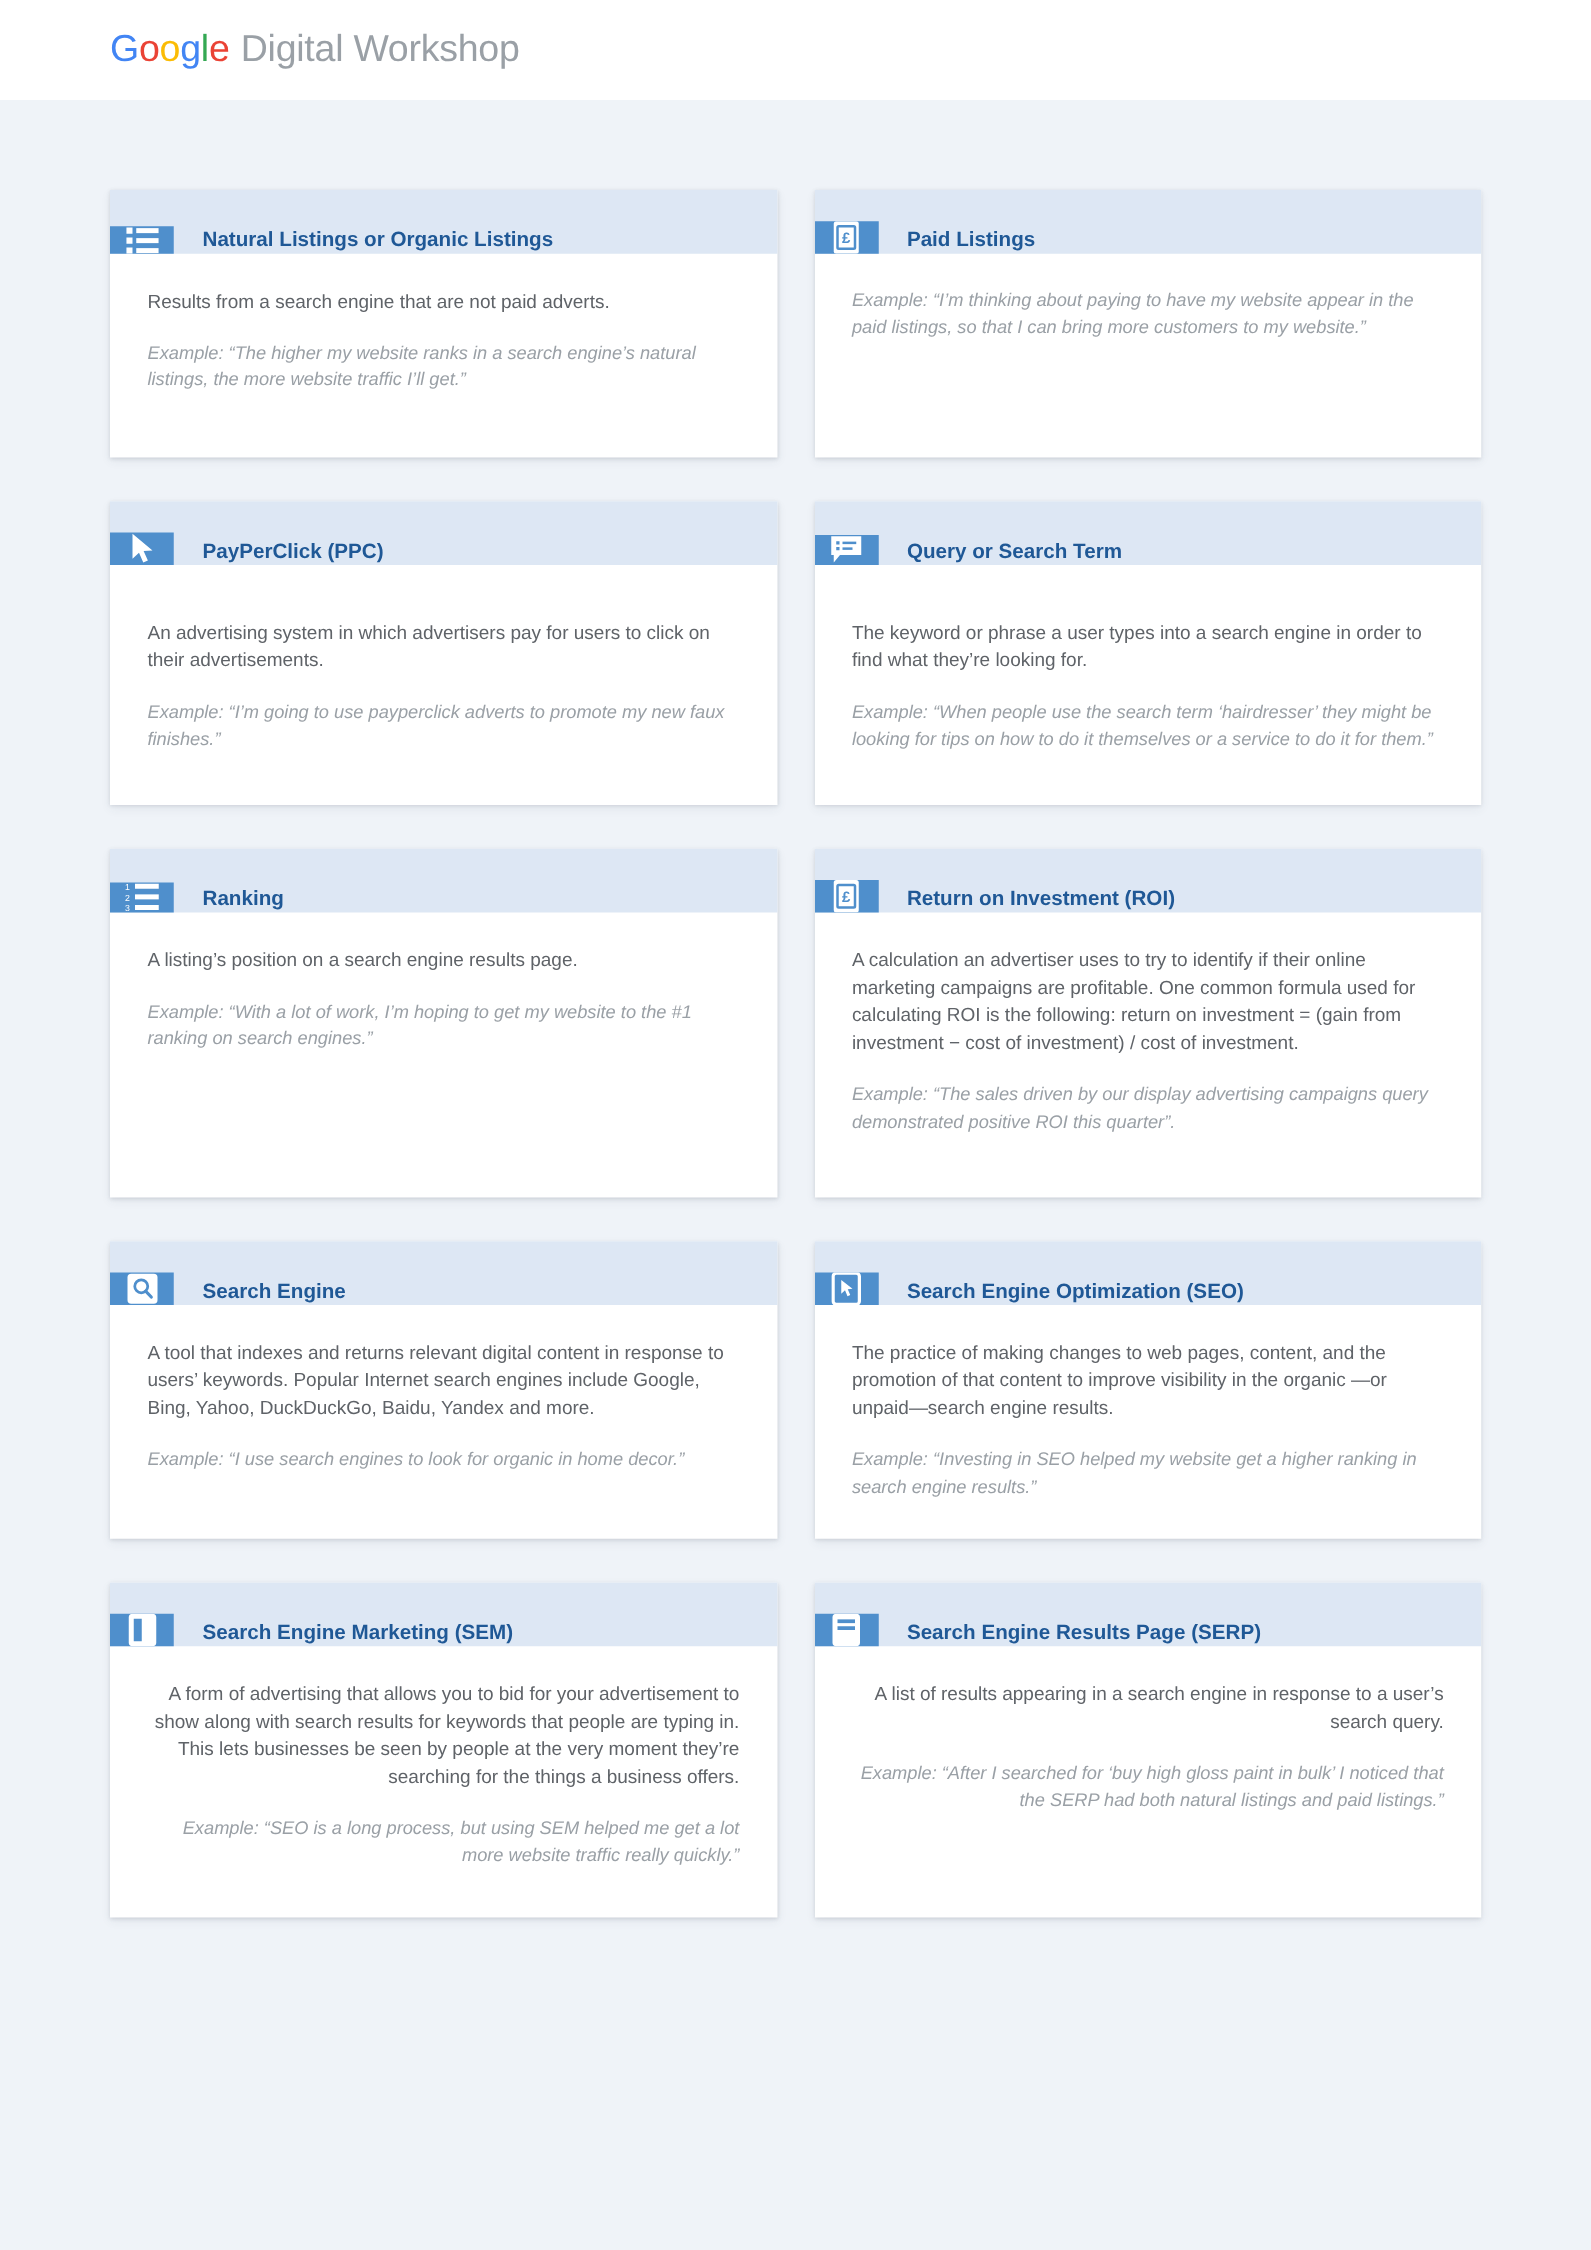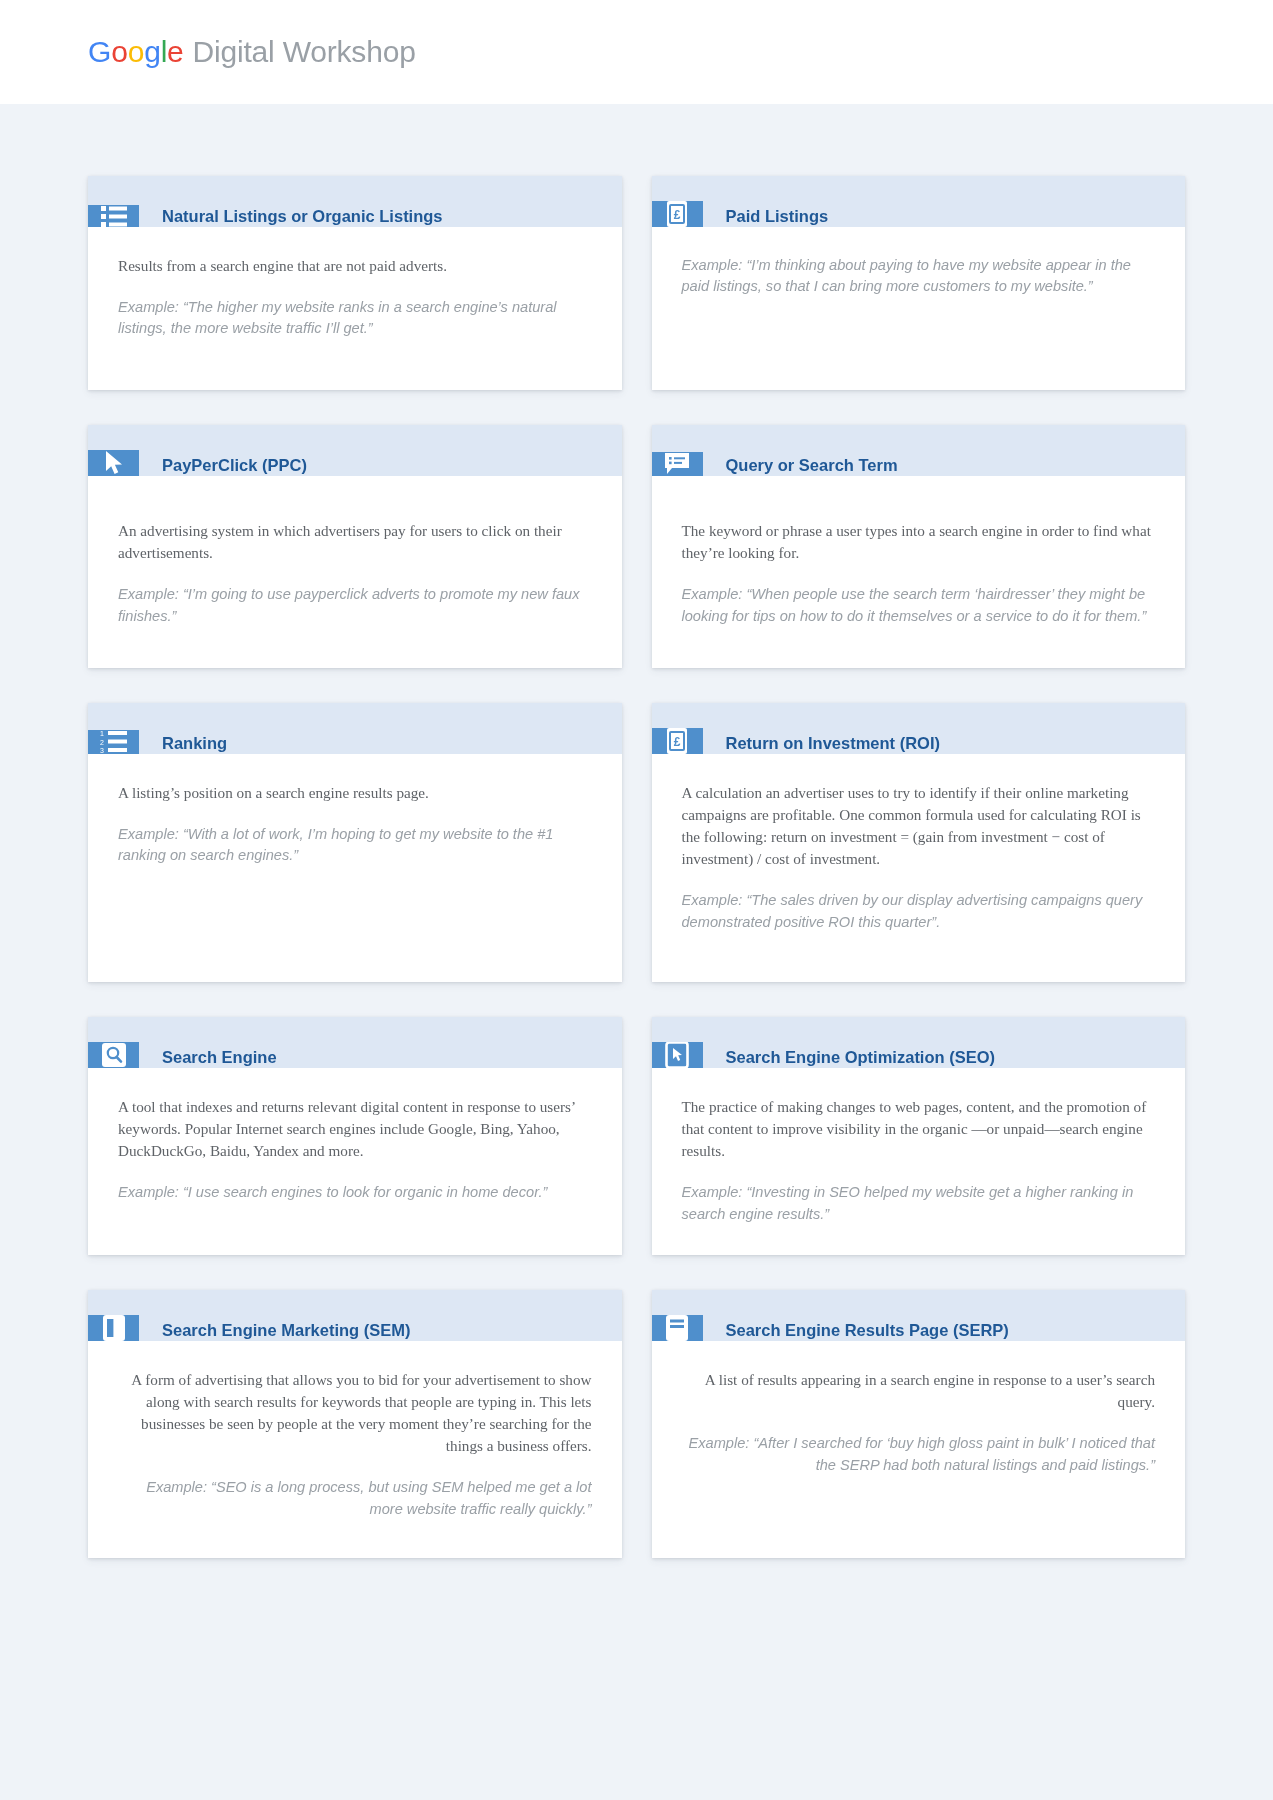--- a/index.html
+++ b/index.html
@@ -12,21 +12,21 @@
 
   .page {
     width: 1273px;
     min-height: 1800px;
     background: #eff3f8;
     position: relative;
   }
 
   
   .topbar {
-    height: 104px;
+    height: 80px;
     background: #ffffff;
     display: flex;
     align-items: center;
     padding-left: 88px;
   }
 
   .brand {
     font-size: 30px;
     letter-spacing: -0.2px;
     white-space: nowrap;
@@ -95,21 +95,20 @@
   .card-body {
     padding: 28px 30px 30px 30px;
     flex: 1;
   }
 
   .desc {
     color: #5f6368;
     font-size: 15.2px;
     line-height: 1.45;
     margin-bottom: 20px;
-    font-family: Liberation Serif, serif;
   }
 
   .example {
     color: #9aa0a6;
     font-size: 14.6px;
     font-style: italic;
     line-height: 1.47;
   }
 
   

